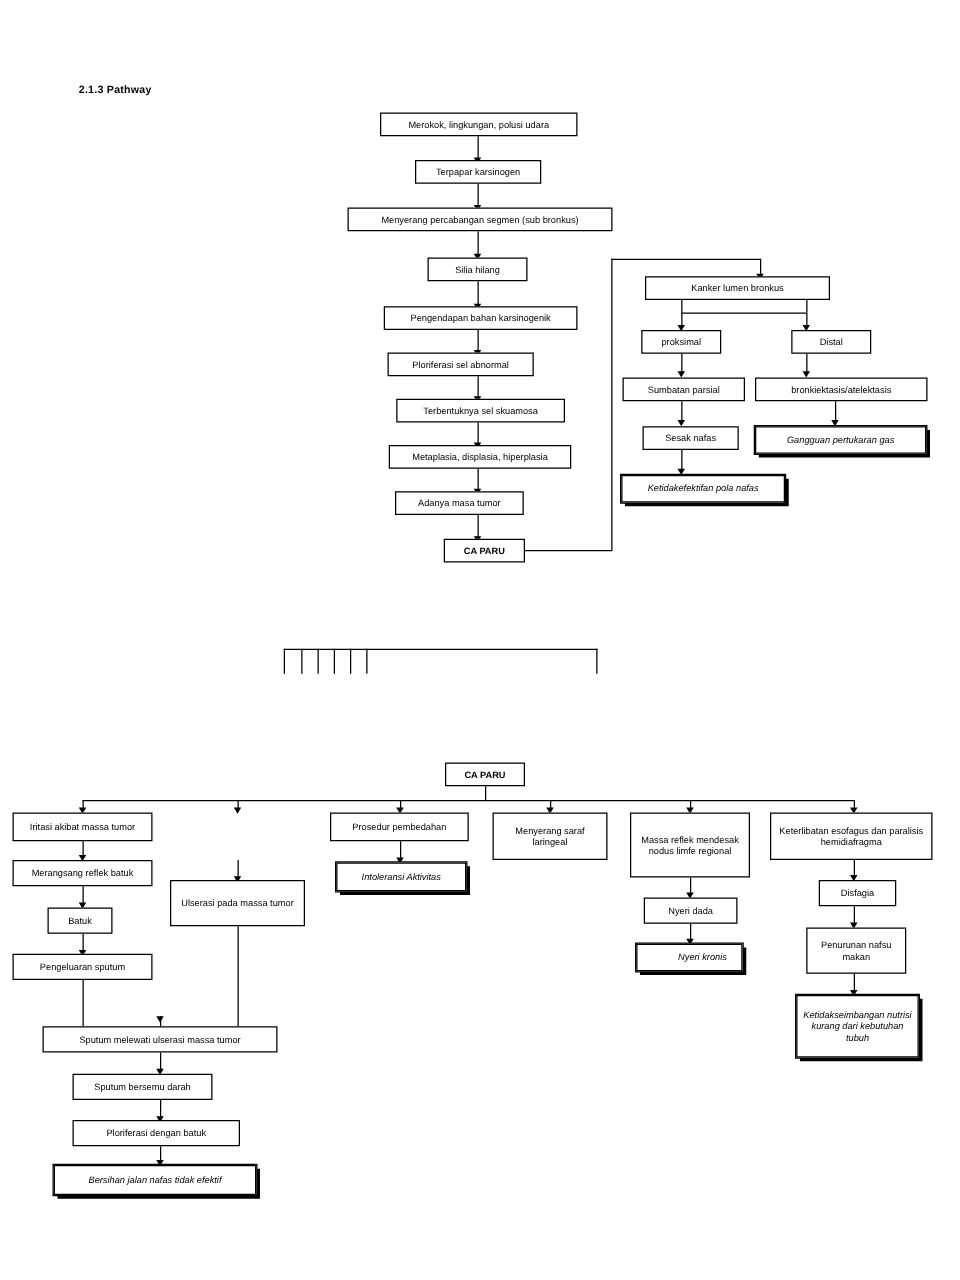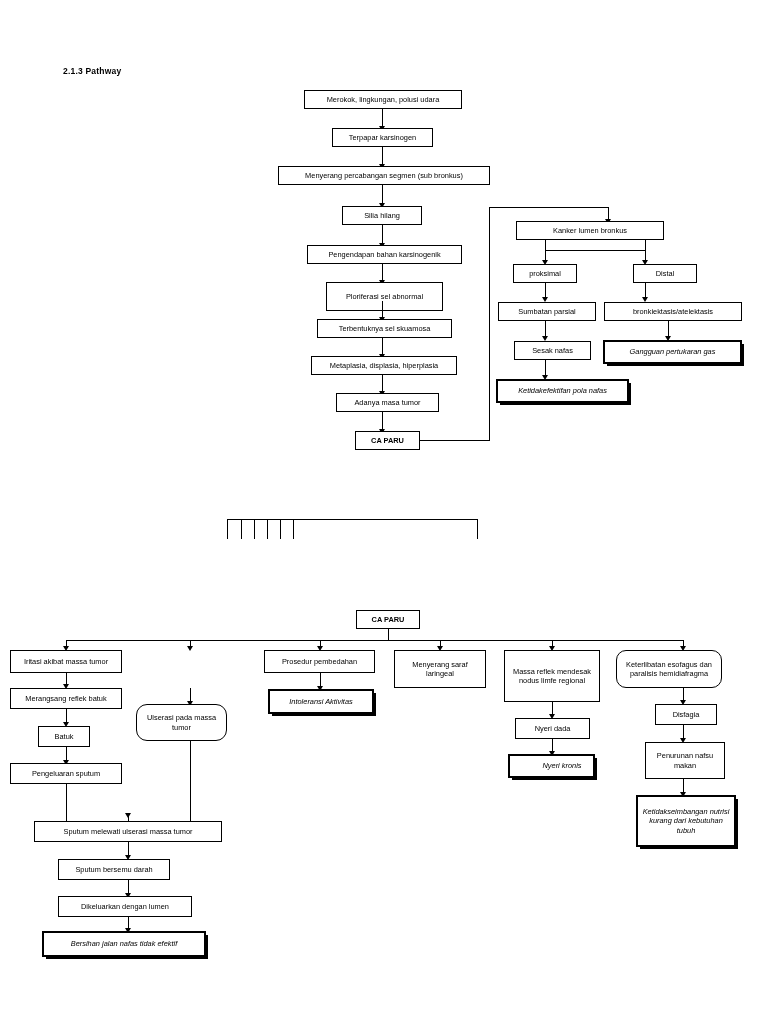--- a/index.html
+++ b/index.html
@@ -40,33 +40,33 @@
   <div class="arw arw-d" style="left:379px;top:203px;"></div>
 
   <div class="box" style="left:342px;top:206px;width:80px;height:19px;">Silia hilang</div>
   <div class="ln v" style="left:382px;top:225px;height:19px;"></div>
   <div class="arw arw-d" style="left:379px;top:243px;"></div>
 
   <div class="box" style="left:307px;top:245px;width:155px;height:19px;">Pengendapan bahan karsinogenik</div>
   <div class="ln v" style="left:382px;top:264px;height:17px;"></div>
   <div class="arw arw-d" style="left:379px;top:280px;"></div>
 
-  <div class="box" style="left:326px;top:282px;width:117px;height:29px;">Ploriferasi sel abnormal</div>
+  <div class="box" style="left:310px;top:282px;width:117px;height:19px;">Ploriferasi sel abnormal</div>
   <div class="ln v" style="left:382px;top:301px;height:17px;"></div>
   <div class="arw arw-d" style="left:379px;top:317px;"></div>
 
   <div class="box" style="left:317px;top:319px;width:135px;height:19px;">Terbentuknya sel skuamosa</div>
   <div class="ln v" style="left:382px;top:338px;height:17px;"></div>
   <div class="arw arw-d" style="left:379px;top:354px;"></div>
 
   <div class="box" style="left:311px;top:356px;width:146px;height:19px;">Metaplasia, displasia, hiperplasia</div>
   <div class="ln v" style="left:382px;top:375px;height:17px;"></div>
   <div class="arw arw-d" style="left:379px;top:391px;"></div>
 
-  <div class="box" style="left:336px;top:393px;width:103px;height:19px;">Adanya masa tumor</div>
+  <div class="box" style="left:316px;top:393px;width:103px;height:19px;">Adanya masa tumor</div>
   <div class="ln v" style="left:382px;top:412px;height:18px;"></div>
   <div class="arw arw-d" style="left:379px;top:429px;"></div>
 
   <div class="box" style="left:355px;top:431px;width:65px;height:19px;font-weight:bold;">CA PARU</div>
 
   <div class="ln h" style="left:420px;top:440px;width:69px;"></div>
   <div class="ln v" style="left:489px;top:207px;height:234px;"></div>
   <div class="ln h" style="left:489px;top:207px;width:119px;"></div>
   <div class="ln v" style="left:608px;top:207px;height:14px;"></div>
   <div class="arw arw-d" style="left:605px;top:219px;"></div>
@@ -124,35 +124,35 @@
   <div class="arw arw-d" style="left:187px;top:646px;"></div>
   <div class="arw arw-d" style="left:317px;top:646px;"></div>
   <div class="arw arw-d" style="left:437px;top:646px;"></div>
   <div class="arw arw-d" style="left:549px;top:646px;"></div>
   <div class="arw arw-d" style="left:680px;top:646px;"></div>
 
   <div class="box" style="left:10px;top:650px;width:112px;height:23px;">Iritasi akibat massa tumor</div>
   <div class="box" style="left:264px;top:650px;width:111px;height:23px;">Prosedur pembedahan</div>
   <div class="box" style="left:394px;top:650px;width:92px;height:38px;">Menyerang saraf laringeal</div>
   <div class="box" style="left:504px;top:650px;width:96px;height:52px;">Massa reflek mendesak nodus limfe regional</div>
-  <div class="box" style="left:616px;top:650px;width:106px;height:38px;border-radius:10px;">Keterlibatan esofagus dan paralisis hemidiafragma</div>
+  <div class="box" style="left:616px;top:650px;width:130px;height:38px;">Keterlibatan esofagus dan paralisis hemidiafragma</div>
 
   <div class="ln v" style="left:66px;top:673px;height:12px;"></div>
   <div class="arw arw-d" style="left:63px;top:684px;"></div>
   <div class="box" style="left:10px;top:688px;width:112px;height:21px;">Merangsang reflek batuk</div>
   <div class="ln v" style="left:66px;top:709px;height:14px;"></div>
   <div class="arw arw-d" style="left:63px;top:722px;"></div>
   <div class="box" style="left:38px;top:726px;width:52px;height:21px;">Batuk</div>
   <div class="ln v" style="left:66px;top:747px;height:14px;"></div>
   <div class="arw arw-d" style="left:63px;top:760px;"></div>
   <div class="box" style="left:10px;top:763px;width:112px;height:21px;">Pengeluaran sputum</div>
 
   <div class="ln v" style="left:190px;top:688px;height:14px;"></div>
   <div class="arw arw-d" style="left:187px;top:701px;"></div>
-  <div class="box" style="left:136px;top:704px;width:91px;height:37px;border-radius:11px;">Ulserasi pada massa tumor</div>
+  <div class="box" style="left:136px;top:704px;width:108px;height:37px;">Ulserasi pada massa tumor</div>
 
   <div class="ln v" style="left:320px;top:673px;height:14px;"></div>
   <div class="arw arw-d" style="left:317px;top:686px;"></div>
   <div class="box it shadow" style="left:269px;top:690px;width:104px;height:23px;">Intoleransi Aktivitas</div>
 
   <div class="ln v" style="left:552px;top:702px;height:13px;"></div>
   <div class="arw arw-d" style="left:549px;top:714px;"></div>
   <div class="box" style="left:515px;top:718px;width:75px;height:21px;">Nyeri dada</div>
   <div class="ln v" style="left:552px;top:739px;height:13px;"></div>
   <div class="arw arw-d" style="left:549px;top:751px;"></div>
@@ -173,18 +173,18 @@
   <div class="ln h" style="left:66px;top:824px;width:124px;"></div>
   <div class="ln v" style="left:128px;top:813px;height:11px;"></div>
   <div class="arw arw-d" style="left:125px;top:813px;"></div>
 
   <div class="box" style="left:34px;top:821px;width:188px;height:21px;">Sputum melewati ulserasi massa tumor</div>
   <div class="ln v" style="left:128px;top:842px;height:14px;"></div>
   <div class="arw arw-d" style="left:125px;top:855px;"></div>
   <div class="box" style="left:58px;top:859px;width:112px;height:21px;">Sputum bersemu darah</div>
   <div class="ln v" style="left:128px;top:880px;height:14px;"></div>
   <div class="arw arw-d" style="left:125px;top:893px;"></div>
-  <div class="box" style="left:58px;top:896px;width:134px;height:21px;">Dikeluarkan dengan lumen</div>
+  <div class="box" style="left:58px;top:896px;width:134px;height:21px;">Ploriferasi dengan batuk</div>
   <div class="ln v" style="left:128px;top:917px;height:12px;"></div>
   <div class="arw arw-d" style="left:125px;top:928px;"></div>
   <div class="box it shadow" style="left:43px;top:932px;width:162px;height:24px;">Bersihan jalan nafas tidak efektif</div>
 
 </div>
 
 </body></html>

